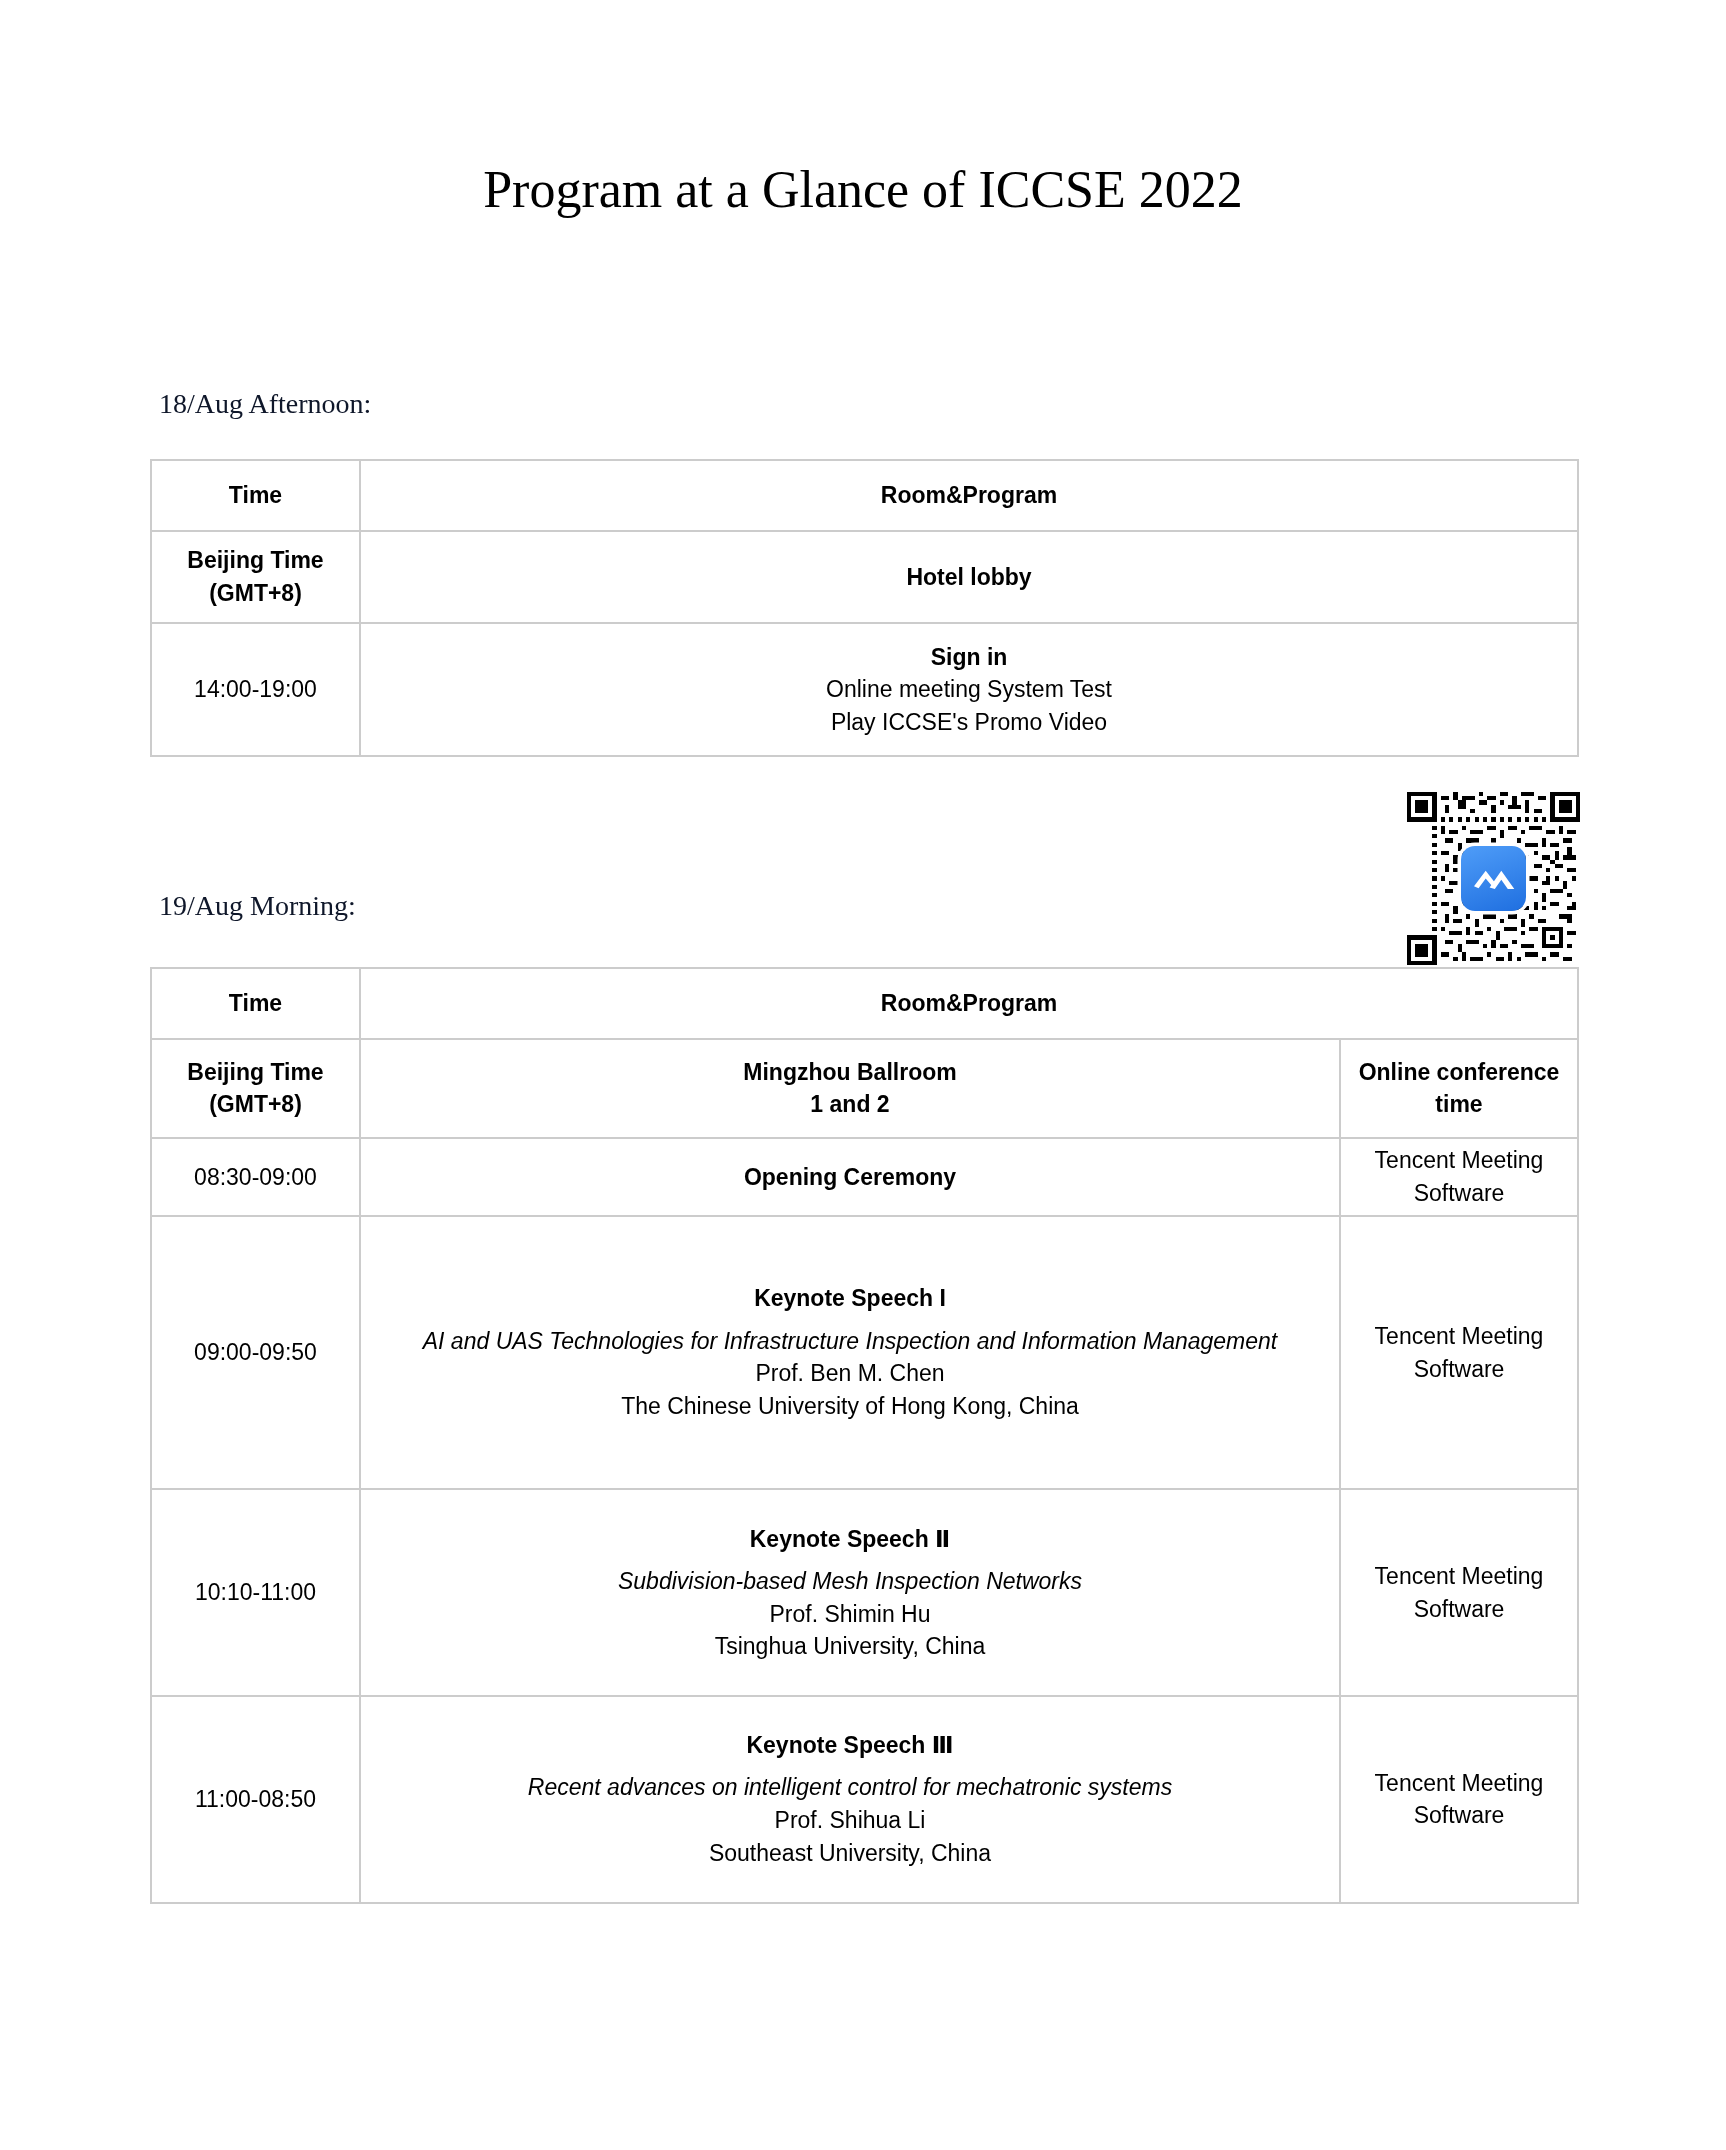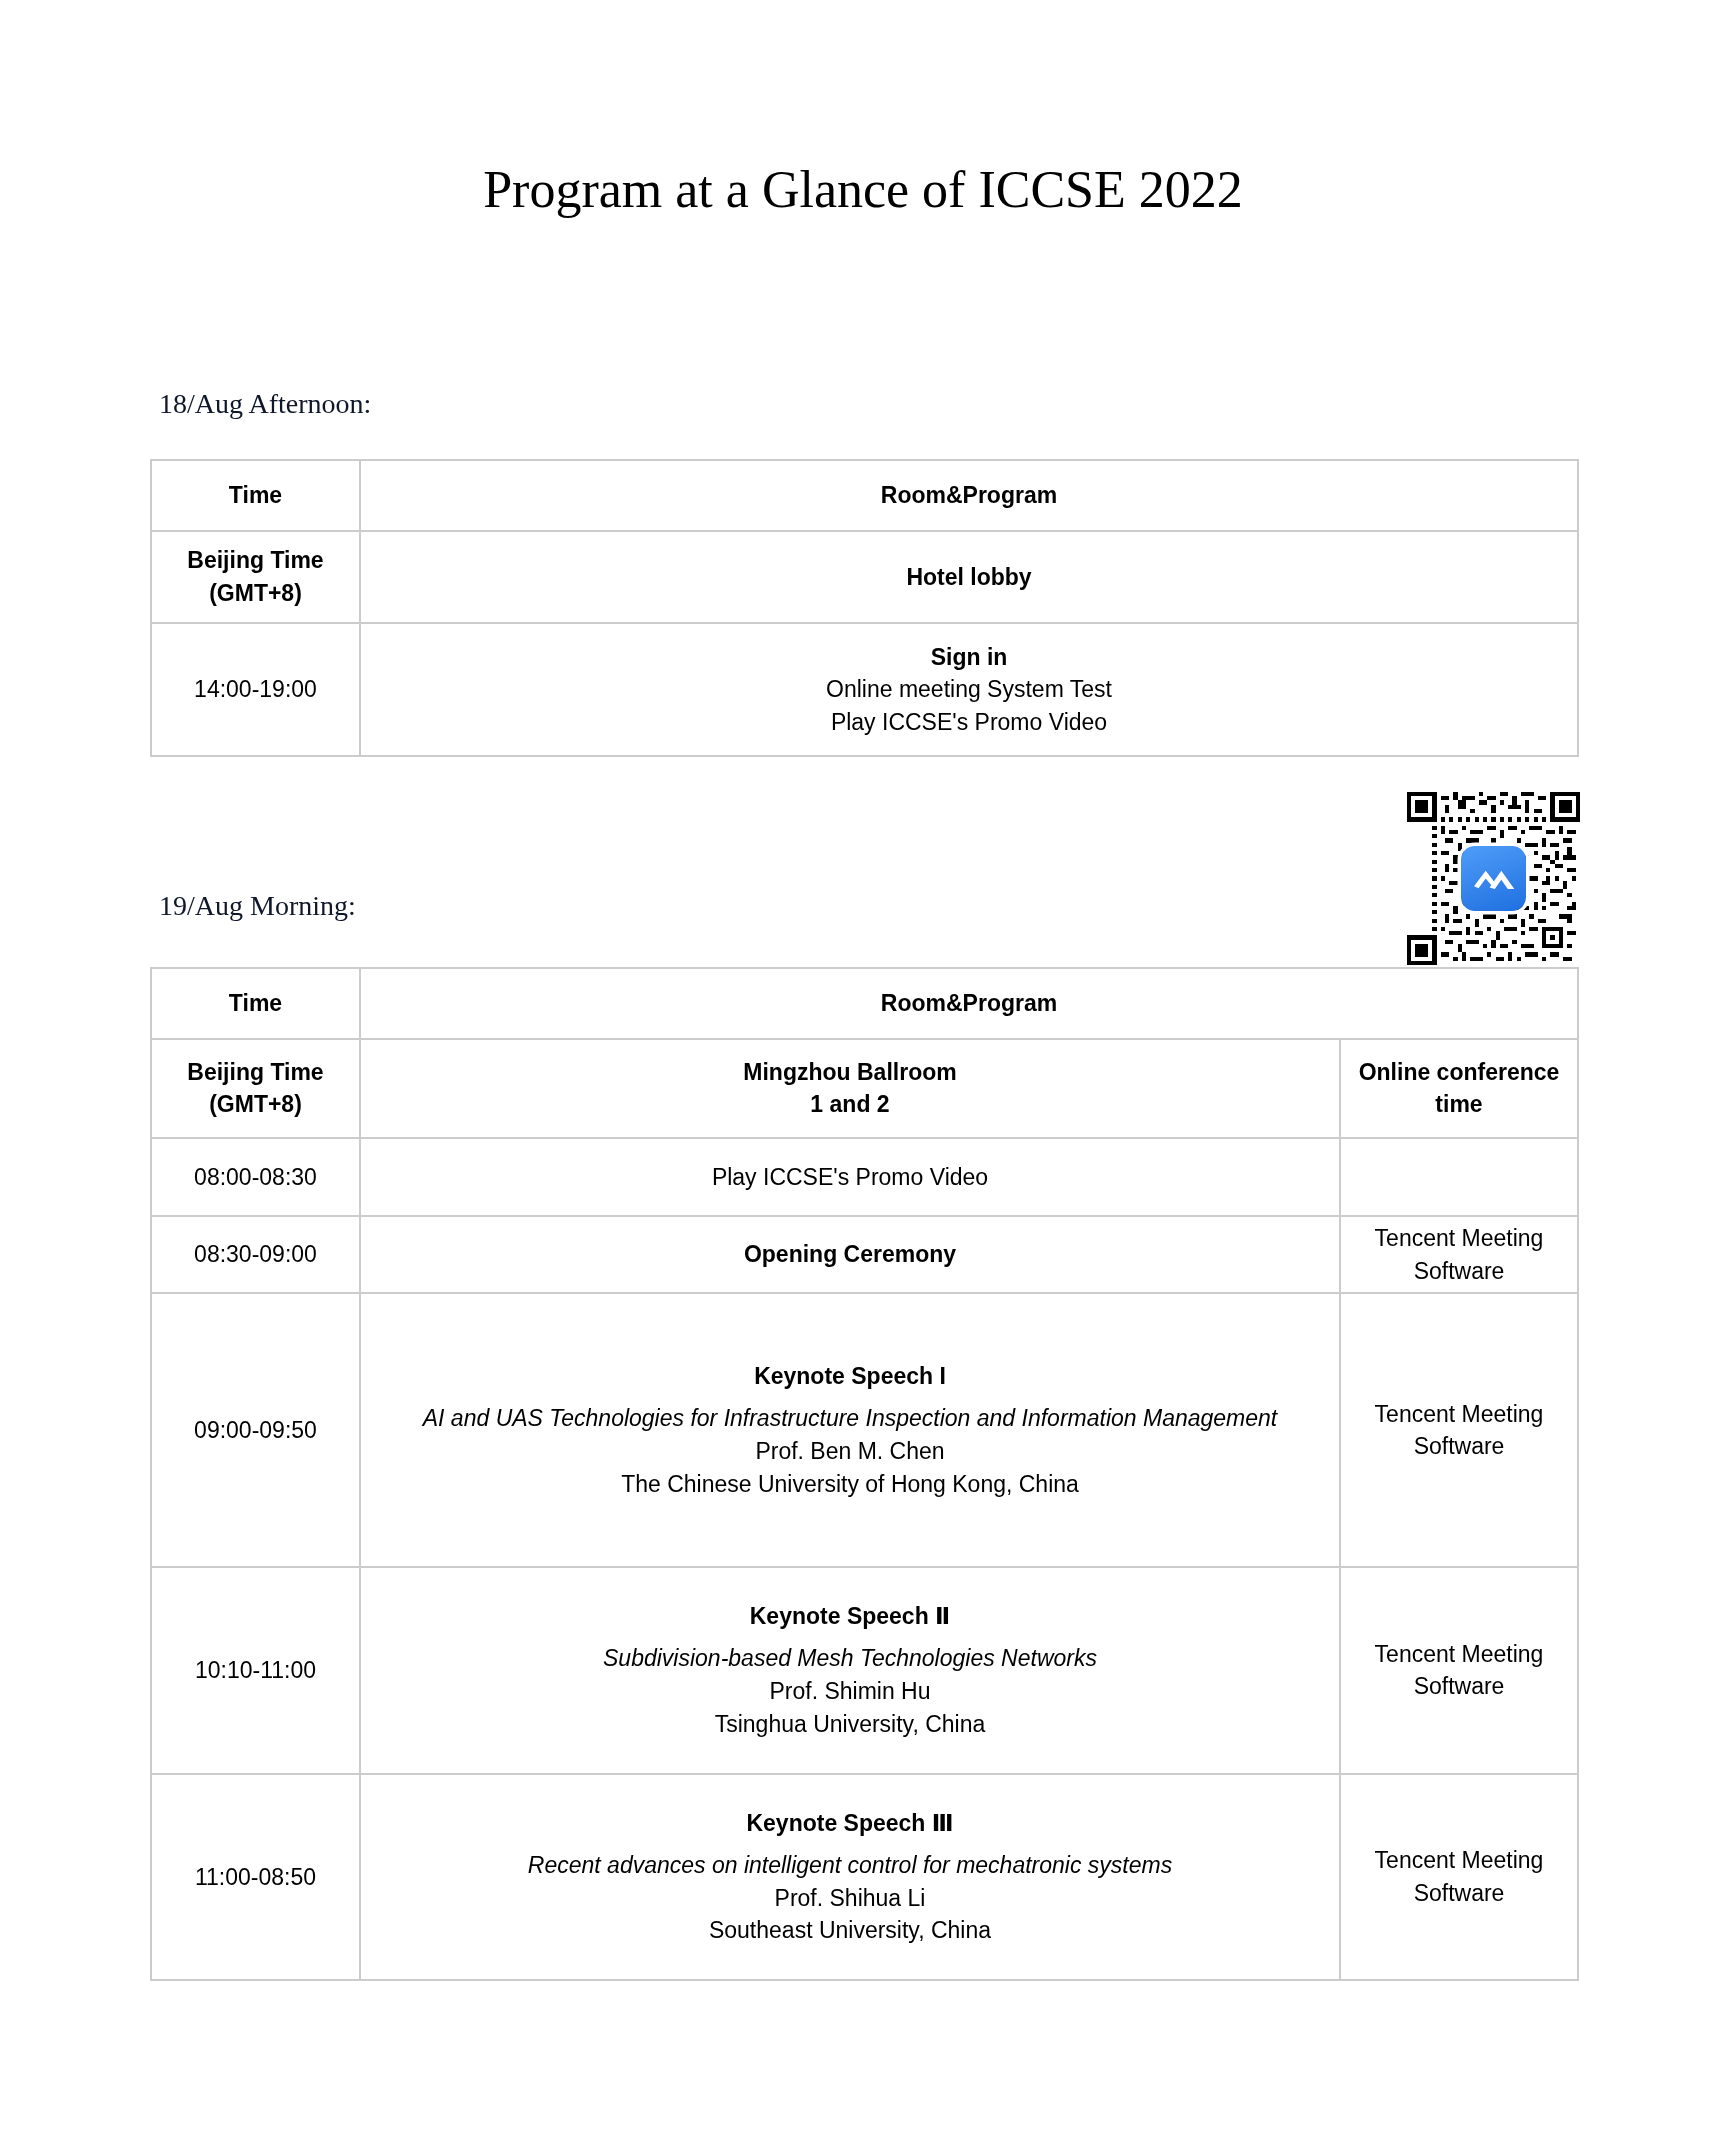--- a/index.html
+++ b/index.html
@@ -425,30 +425,20 @@
           </span>
         </td>
         <td class="hdr">
           <span class="cellblock">
             <span class="ln">Online conference</span>
             <span class="ln">time</span>
           </span>
         </td>
       </tr>
 
-      <tr class="r3">
-        <td>08:00-08:30</td>
-        <td>Play ICCSE's Promo Video</td>
-        <td>
-          <span class="cellblock">
-            <span class="ln"></span>
-            <span class="ln"></span>
-          </span>
-        </td>
-      </tr>
 
       <tr class="r4">
         <td>08:30-09:00</td>
         <td class="bold">Opening Ceremony</td>
         <td>
           <span class="cellblock">
             <span class="ln">Tencent Meeting</span>
             <span class="ln">Software</span>
           </span>
         </td>
@@ -471,21 +461,21 @@
           </span>
         </td>
       </tr>
 
 
       <tr class="r7">
         <td>10:10-11:00</td>
         <td>
           <span class="cellblock">
             <span class="ln b">Keynote Speech Ⅱ</span>
-            <span class="ln i sp">Subdivision-based Mesh Technologies Networks</span>
+            <span class="ln i sp">Subdivision-based Mesh Inspection Networks</span>
             <span class="ln">Prof. Shimin Hu</span>
             <span class="ln">Tsinghua University, China</span>
           </span>
         </td>
         <td>
           <span class="cellblock">
             <span class="ln">Tencent Meeting</span>
             <span class="ln">Software</span>
           </span>
         </td>

